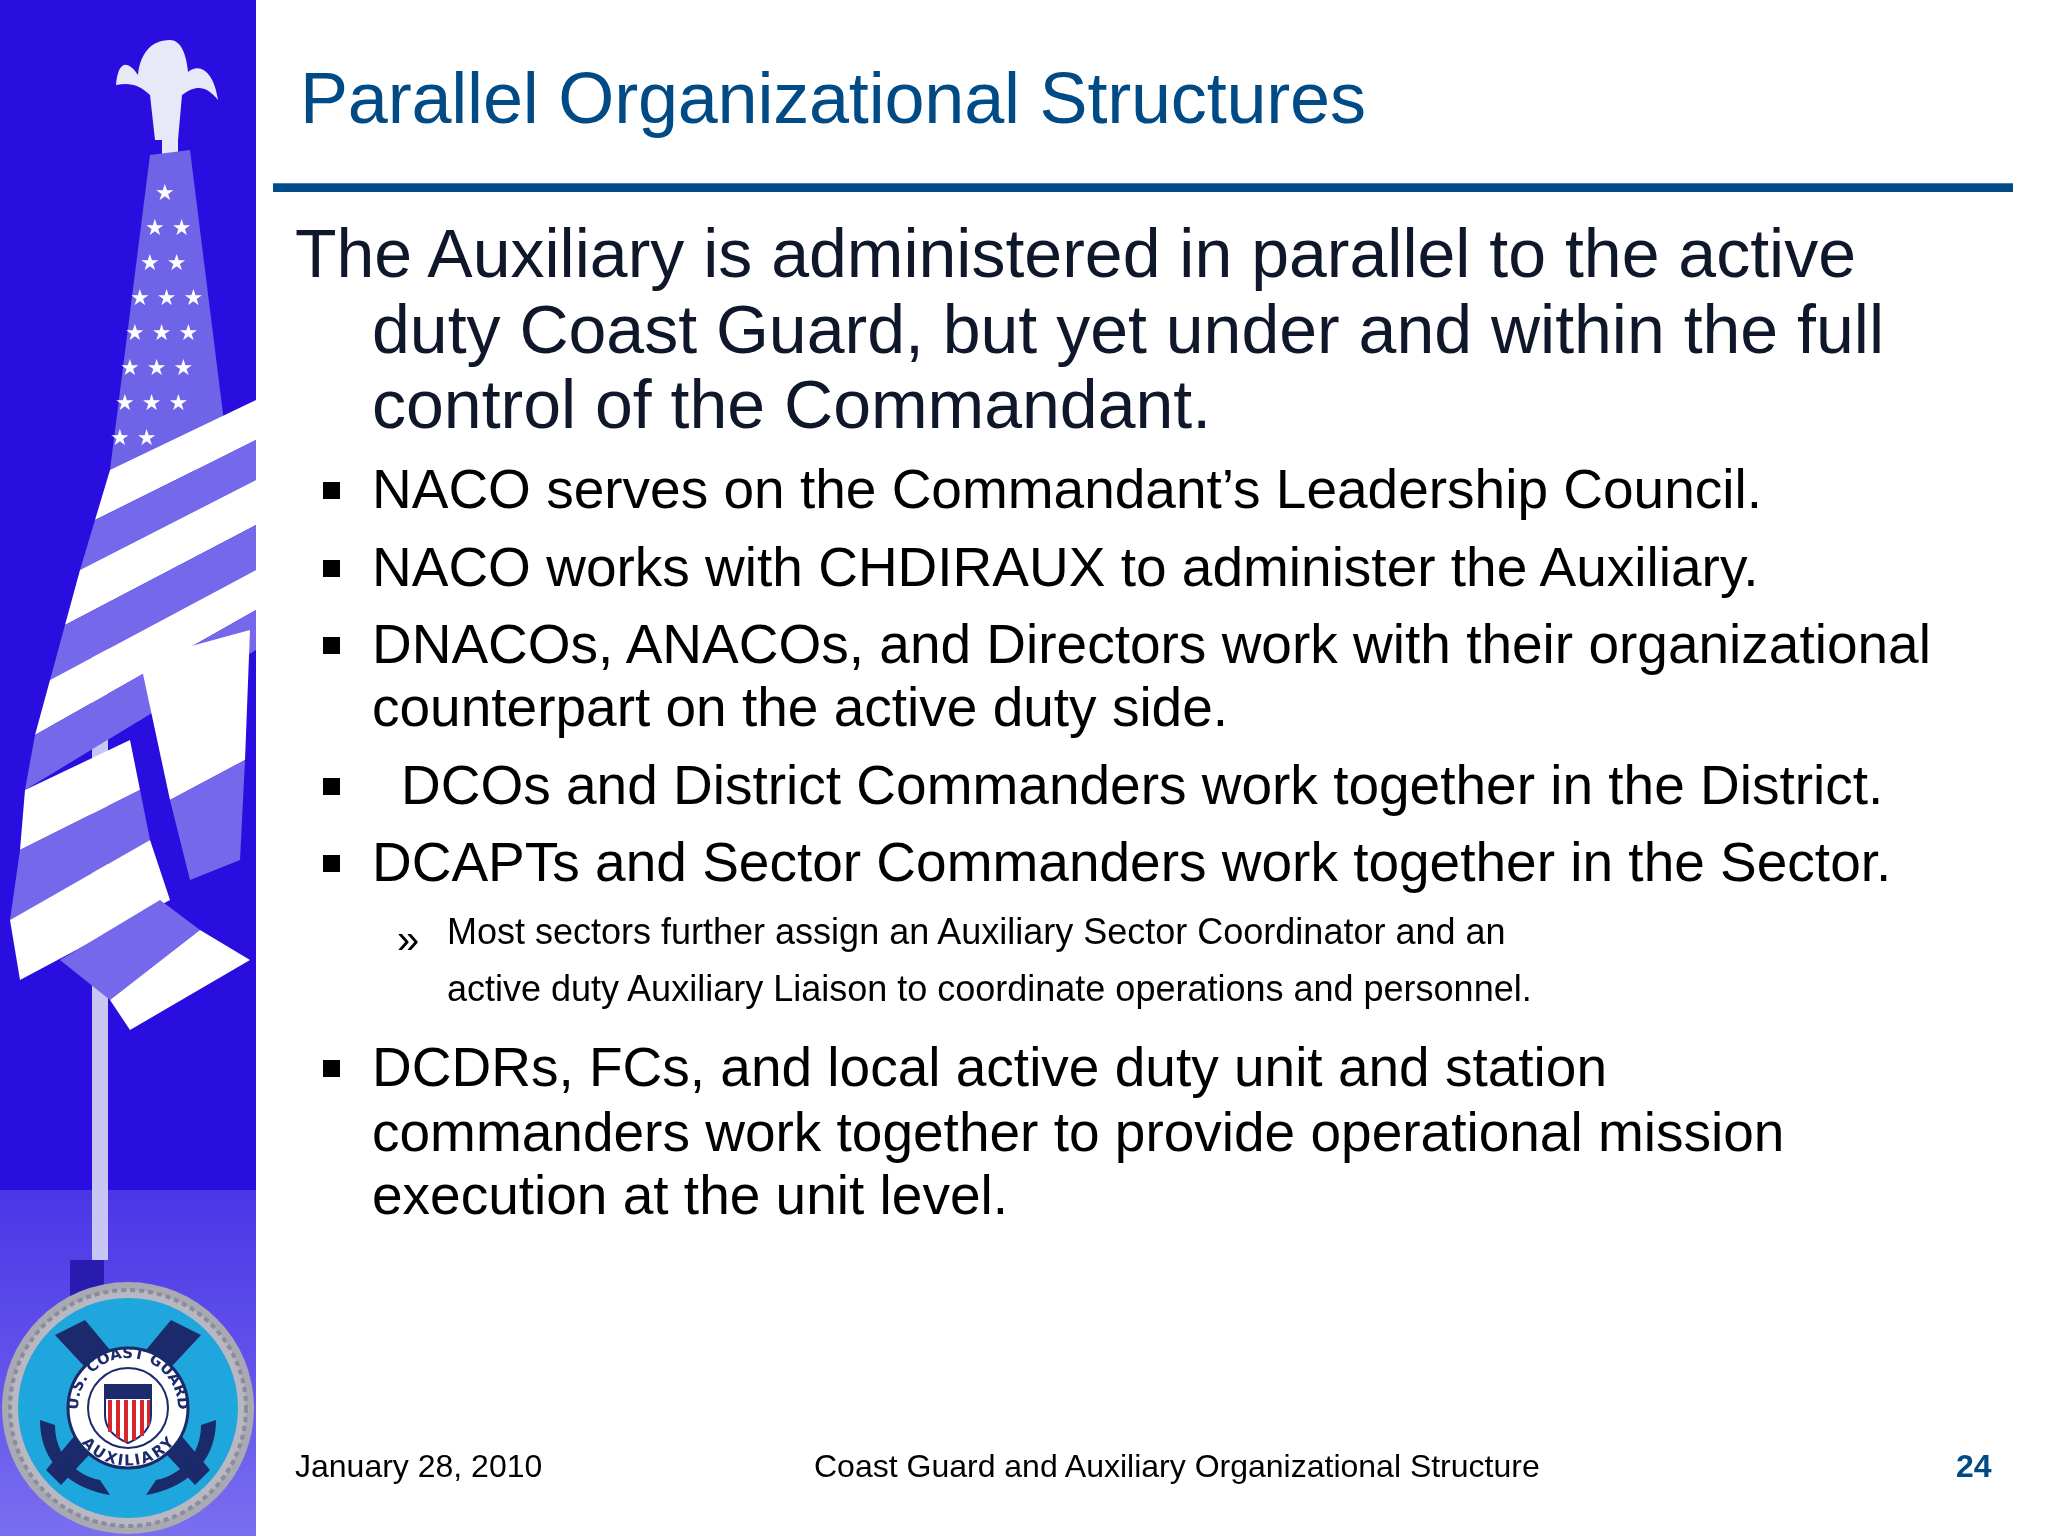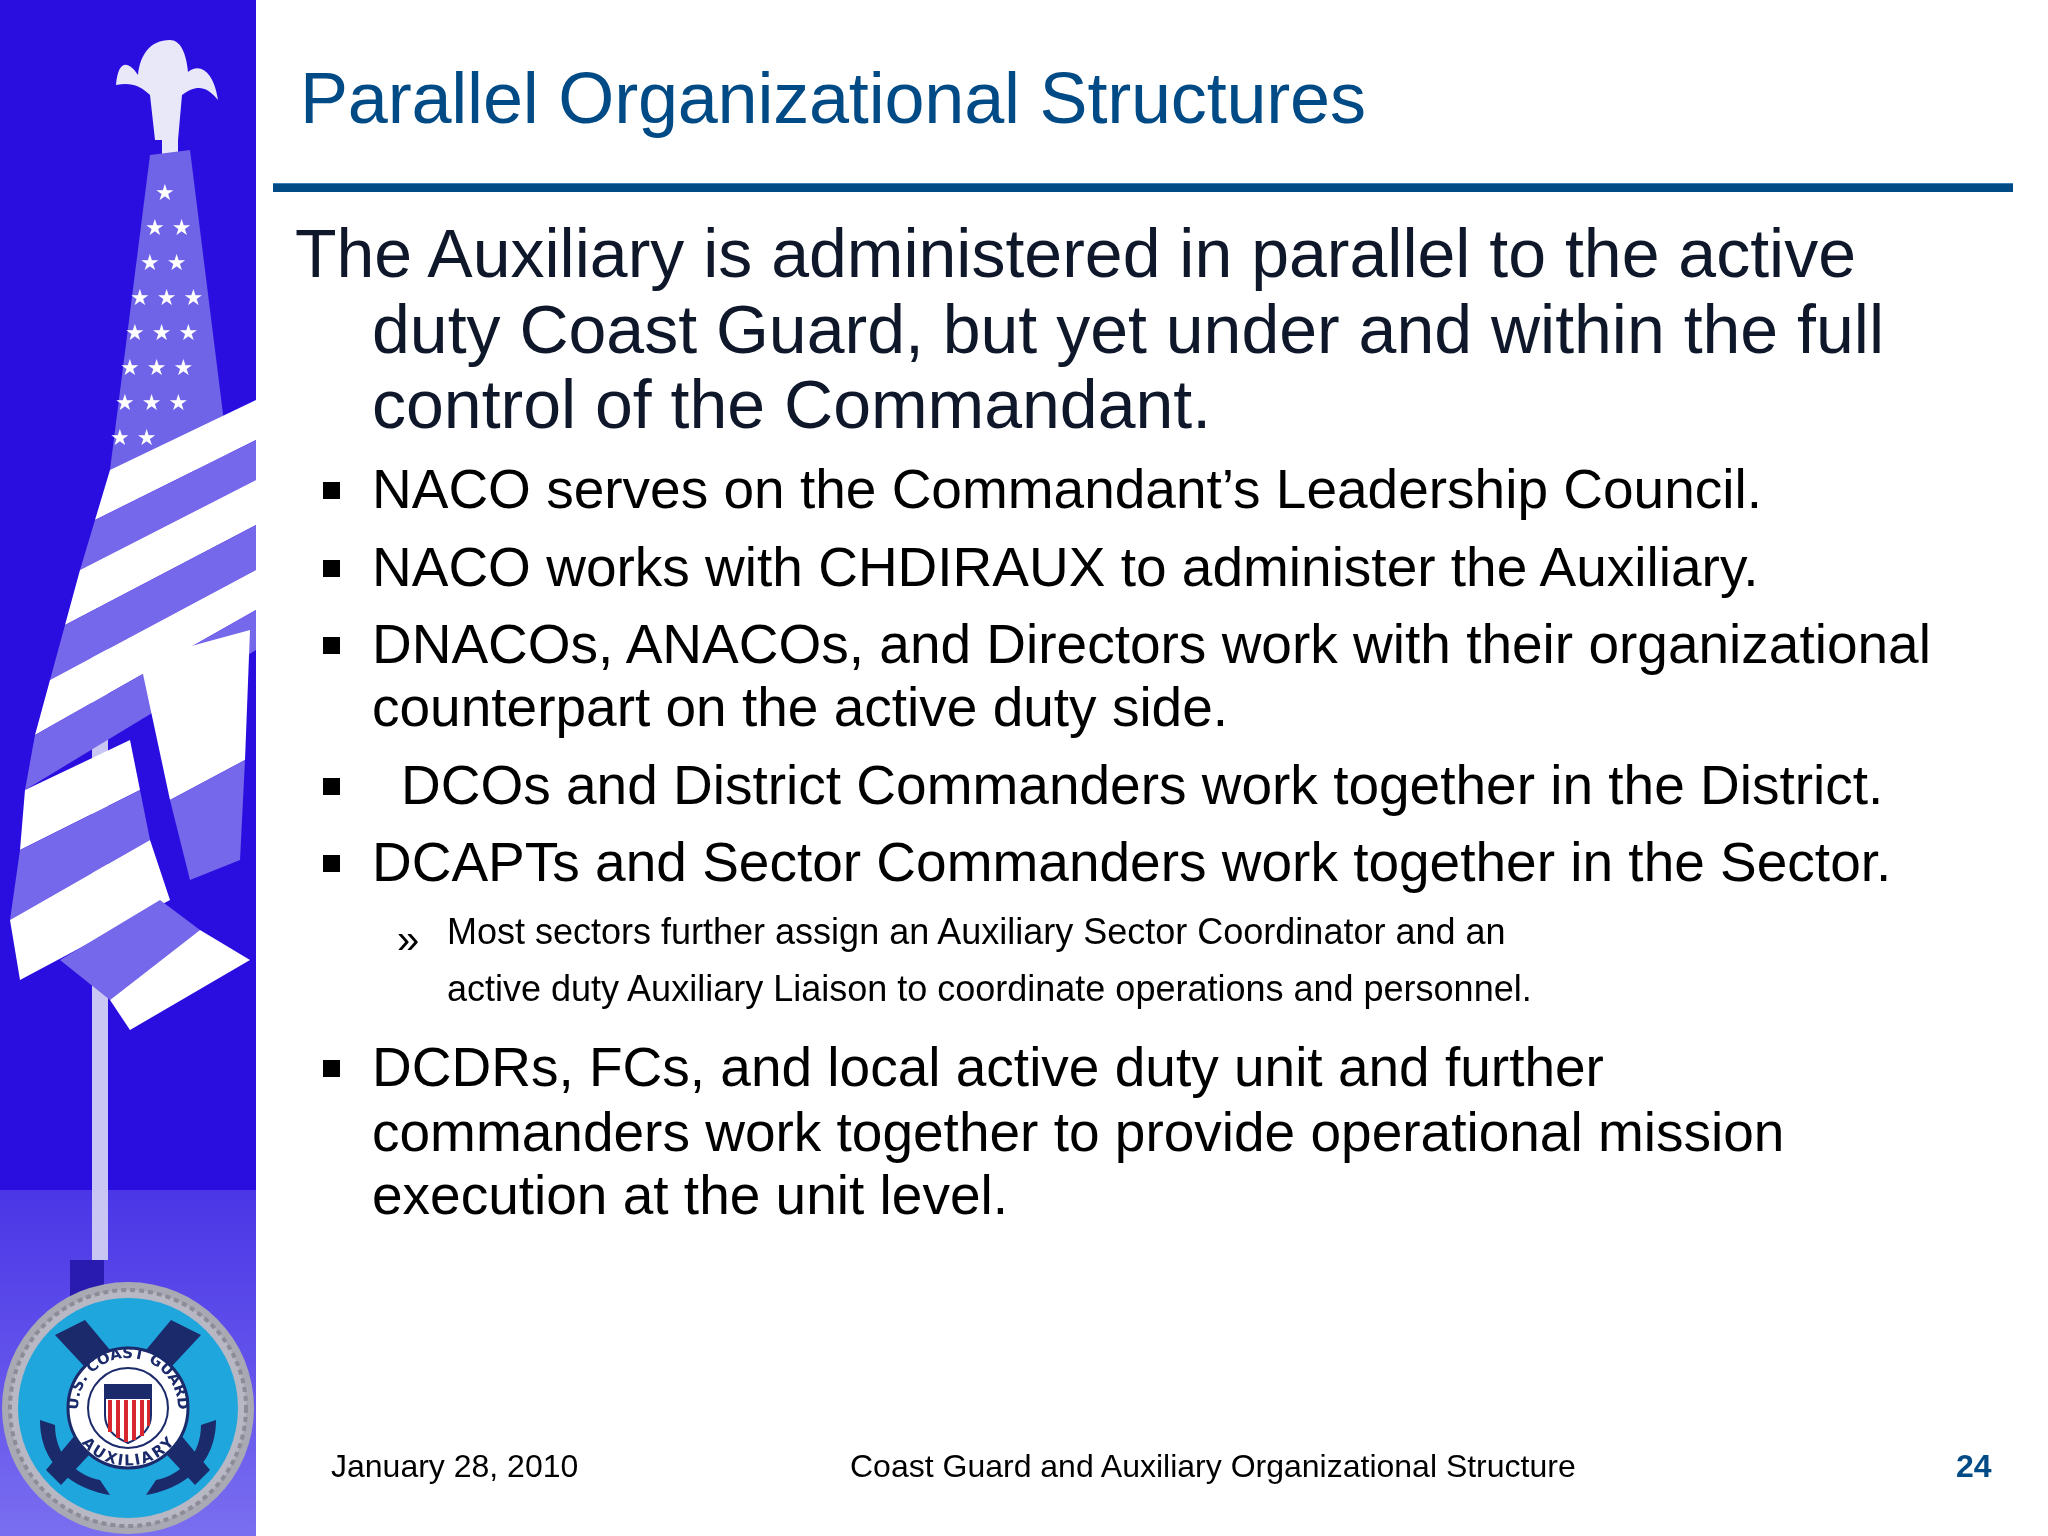--- a/index.html
+++ b/index.html
@@ -7,21 +7,21 @@
   .sidebar { position:absolute; left:0; top:0; width:256px; height:1536px; background:#2a0ee0; overflow:hidden; }
   .sidebar svg { position:absolute; left:0; top:0; }
   .line { position:absolute; white-space:nowrap; line-height:1; }
   .title { left:300px; font-size:72px; color:#004a85; top:calc(132px - 0.8465 * 83px); letter-spacing:-0.2px; }
   .rule { position:absolute; left:273px; top:183px; width:1740px; height:9px; background:#004a85; border-top:1px solid #3d7fb8; box-sizing:border-box; }
   .intro { font-size:68px; color:#0f172a; }
   .bul { font-size:55px; color:#000000; }
   .sub { font-size:36px; color:#000000; }
   .sq { position:absolute; width:17px; height:17px; background:#000; }
   .raquo { position:absolute; font-size:40px; line-height:1; color:#000; }
-  .footer { font-size:32px; color:#000;margin-left:36px; }
+  .footer { font-size:32px; color:#000; }
   .pagenum { font-size:32px; color:#004a85; font-weight:bold; }
 </style>
 </head>
 <body>
 
 <div class="sidebar">
   <svg width="256" height="1536" viewBox="0 0 256 1536">
     <defs>
       <linearGradient id="floor" x1="0" y1="0" x2="0" y2="1">
         <stop offset="0" stop-color="#4a36e6"></stop>
@@ -146,21 +146,21 @@
 
     <div>
       <span class="raquo" style="left:397px; top:calc(953px - 0.8465 * 40px);">»</span>
       <div class="line sub" style="left:447px; top:calc(953px - 0.8465 * 46px);">Most sectors further assign an Auxiliary Sector Coordinator and an</div>
       <div class="line sub" style="left:447px; top:calc(1010px - 0.8465 * 46px);text-align:right;">active duty Auxiliary Liaison to coordinate operations and personnel.</div>
     </div>
   </div>
 
   <div>
     <span class="sq" style="left:323px; top:1060px;"></span>
-    <div class="line bul" style="left:372px; top:calc(1087px - 0.8465 * 55px);">DCDRs, FCs, and local active duty unit and further</div>
+    <div class="line bul" style="left:372px; top:calc(1087px - 0.8465 * 55px);">DCDRs, FCs, and local active duty unit and station</div>
     <div class="line bul" style="left:372px; top:calc(1152px - 0.8465 * 55px);">commanders work together to provide operational mission</div>
     <div class="line bul" style="left:372px; top:calc(1215px - 0.8465 * 55px);">execution at the unit level.</div>
   </div>
 </div>
 
 <div>
   <div class="line footer" style="left:295px; top:calc(1477px - 0.8465 * 32px);">January 28, 2010</div>
   <div class="line footer" style="left:814px; top:calc(1477px - 0.8465 * 32px);">Coast Guard and Auxiliary Organizational Structure</div>
   <div class="line pagenum" style="left:1956px; top:calc(1477px - 0.8465 * 32px);">24</div>
 </div>

